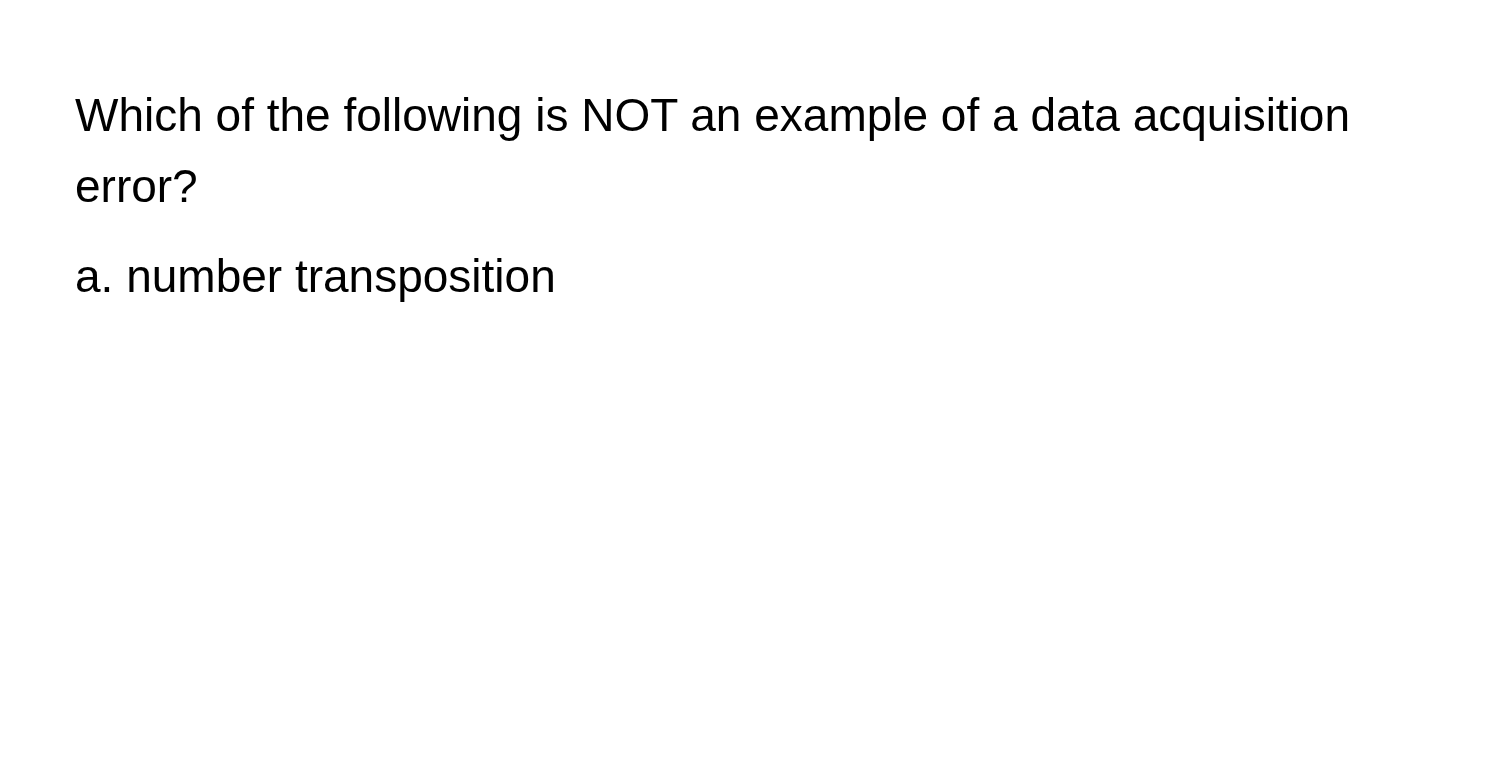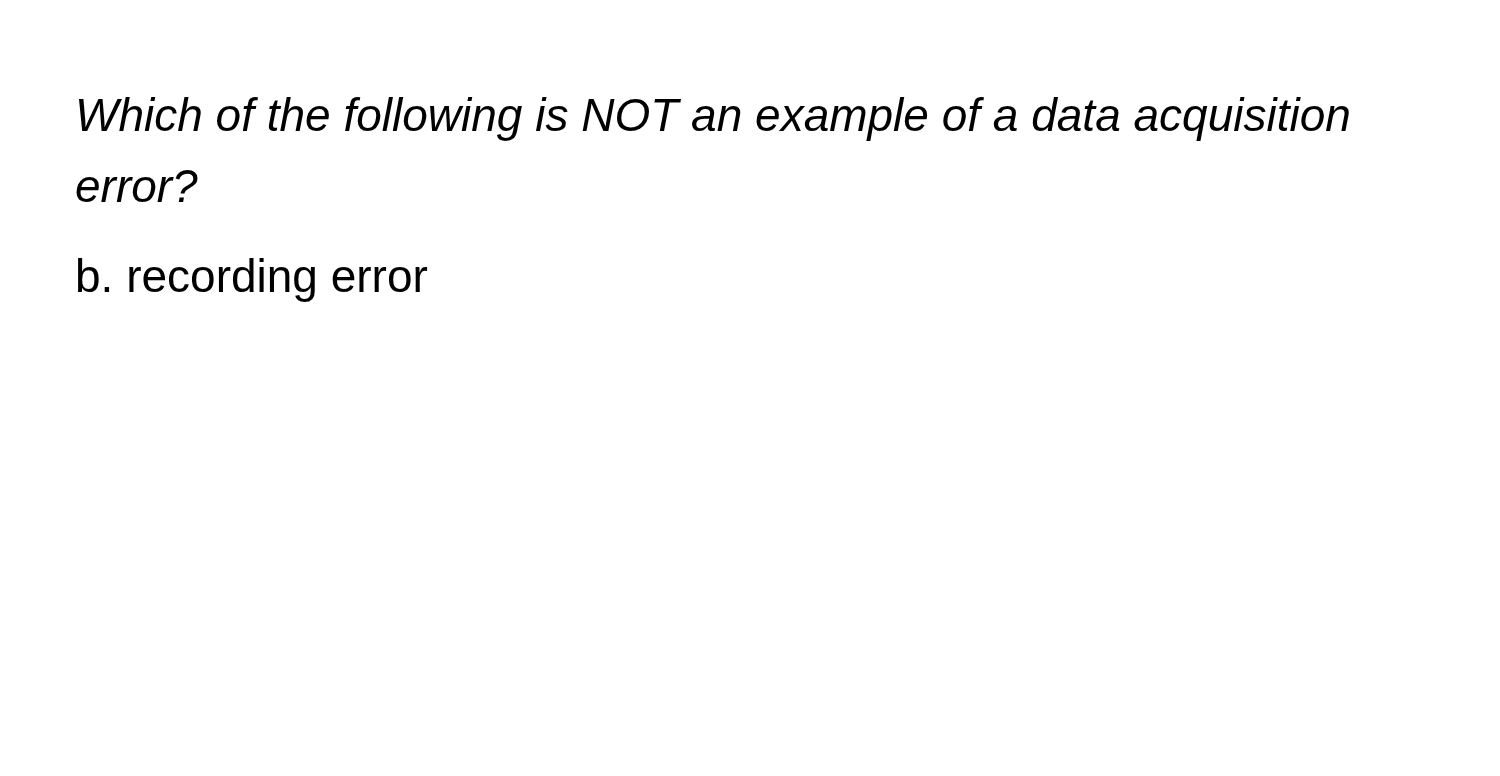--- a/index.html
+++ b/index.html
@@ -13,34 +13,33 @@
       background: #ffffff;
       font-family: -apple-system, BlinkMacSystemFont, "Segoe UI", Helvetica, Arial, sans-serif;
       padding: 80px 75px;
     }
     .question-text {
       font-size: 46px;
       line-height: 1.55;
       color: #000000;
       margin-bottom: 18px;
       font-weight: 400;
-      font-style: italic;
     }
     .options {
       font-size: 46px;
       line-height: 1.55;
       color: #000000;
     }
     .option {
       margin-bottom: 0;
     }
   </style>
 </head>
 <body>
 
 <div class="question-text">Which of the following is NOT an example of a data acquisition error?</div>
 
 <div class="options">
   <div class="option">
-    <span>b.</span>
-    <span>recording error</span>
+    <span>a.</span>
+    <span>number transposition</span>
   </div>
 </div>
 
 </body></html>

